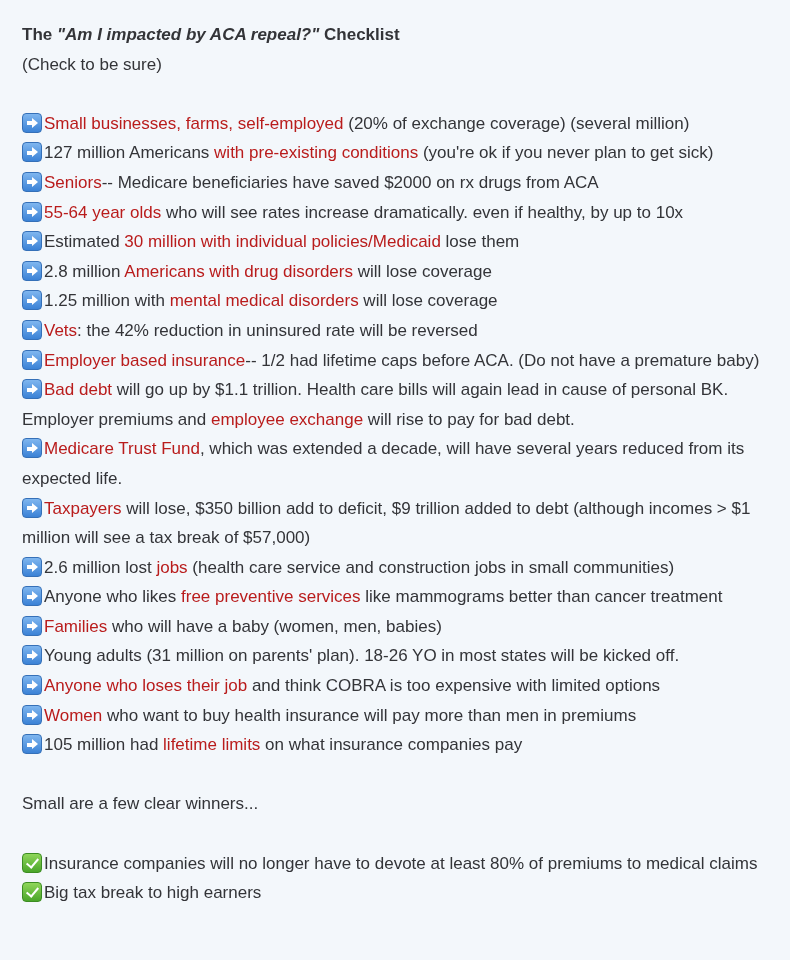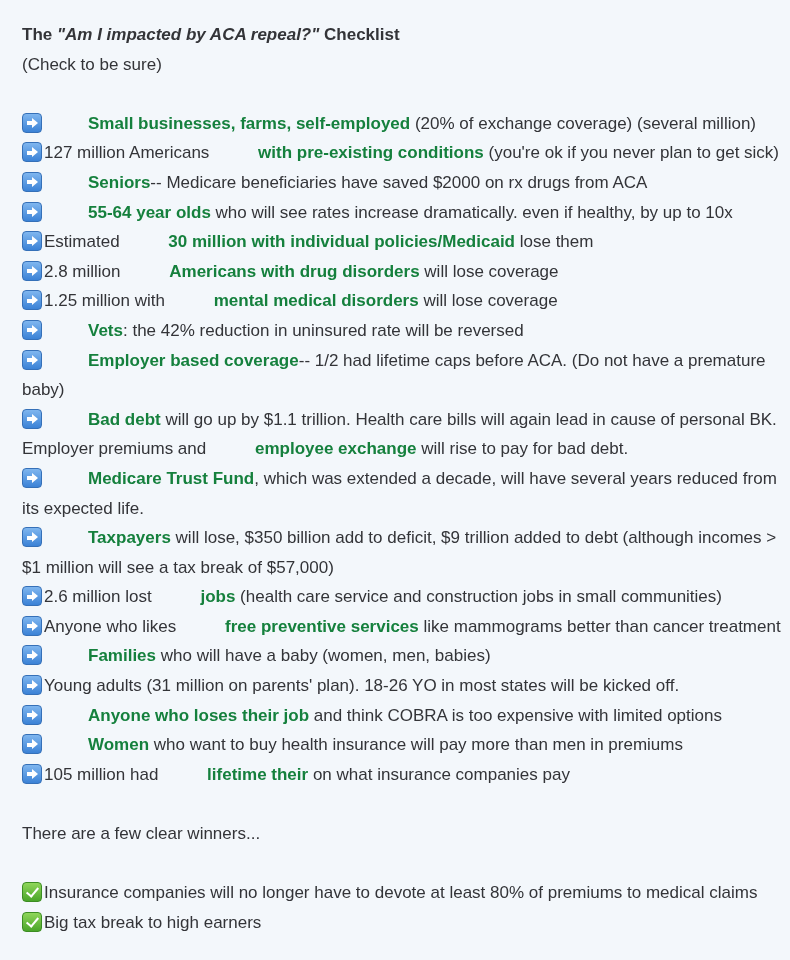--- a/index.html
+++ b/index.html
@@ -84,23 +84,22 @@
       position: absolute;
       left: 6px;
       top: 2px;
       width: 5px;
       height: 10px;
       border-right: 2.5px solid #ffffff;
       border-bottom: 2.5px solid #ffffff;
       transform: rotate(40deg);
     }
     b {
-      font-weight: bold;
-      color: #15803d;
-      margin-left: 44px;
+      font-weight: normal;
+      color: #b91c1c;
     }
   </style>
 </head>
 <body>
 
 <div class="page">
 
   <p class="line title"><span>The </span><span class="italic">"Am I impacted by ACA repeal?"</span><span> Checklist</span></p>
   <p class="line">(Check to be sure)</p>
 
@@ -108,36 +107,36 @@
 
   <div>
     <p class="item"><span class="icon icon-arrow"></span><span></span><b>Small businesses, farms, self-employed</b><span> (20% of exchange coverage)  (several million)</span></p>
     <p class="item"><span class="icon icon-arrow"></span><span>127 million Americans </span><b>with pre-existing conditions</b><span> (you're ok if you never plan to get sick)</span></p>
     <p class="item"><span class="icon icon-arrow"></span><span></span><b>Seniors</b><span>-- Medicare beneficiaries have saved $2000 on rx drugs from ACA</span></p>
     <p class="item"><span class="icon icon-arrow"></span><span></span><b>55-64 year olds</b><span> who will see rates increase dramatically. even if healthy, by up to 10x</span></p>
     <p class="item"><span class="icon icon-arrow"></span><span>Estimated </span><b>30 million with individual policies/Medicaid</b><span> lose them</span></p>
     <p class="item"><span class="icon icon-arrow"></span><span>2.8 million </span><b>Americans with drug disorders</b><span> will lose coverage</span></p>
     <p class="item"><span class="icon icon-arrow"></span><span>1.25 million with </span><b>mental medical disorders</b><span> will lose coverage</span></p>
     <p class="item"><span class="icon icon-arrow"></span><span></span><b>Vets</b><span>: the 42% reduction in uninsured rate will be reversed</span></p>
-    <p class="item"><span class="icon icon-arrow"></span><span></span><b>Employer based coverage</b><span>-- 1/2 had lifetime caps before ACA. (Do not have a premature baby)</span></p>
+    <p class="item"><span class="icon icon-arrow"></span><span></span><b>Employer based insurance</b><span>-- 1/2 had lifetime caps before ACA. (Do not have a premature baby)</span></p>
     <p class="item"><span class="icon icon-arrow"></span><span></span><b>Bad debt</b><span> will go up by $1.1 trillion. Health care bills will again lead in cause of personal BK. Employer premiums and </span><b>employee exchange</b><span> will rise to pay for bad debt.</span></p>
     <p class="item"><span class="icon icon-arrow"></span><span></span><b>Medicare Trust Fund</b><span>, which was extended a decade, will have several years reduced from its expected life.</span></p>
     <p class="item"><span class="icon icon-arrow"></span><span></span><b>Taxpayers</b><span> will lose, $350 billion add to deficit, $9 trillion added to debt (although incomes &gt; $1 million will see a tax break of $57,000)</span></p>
     <p class="item"><span class="icon icon-arrow"></span><span>2.6 million lost </span><b>jobs</b><span> (health care service and construction jobs in small communities)</span></p>
     <p class="item"><span class="icon icon-arrow"></span><span>Anyone who likes </span><b>free preventive services</b><span> like mammograms better than cancer treatment</span></p>
     <p class="item"><span class="icon icon-arrow"></span><span></span><b>Families</b><span> who will have a baby (women, men, babies)</span></p>
     <p class="item"><span class="icon icon-arrow"></span><span>Young adults (31 million on parents' plan). 18-26 YO in most states will be kicked off.</span><b></b><span></span></p>
     <p class="item"><span class="icon icon-arrow"></span><span></span><b>Anyone who loses their job</b><span> and think COBRA is too expensive with limited options</span></p>
     <p class="item"><span class="icon icon-arrow"></span><span></span><b>Women</b><span> who want to buy health insurance will pay more than men in premiums</span></p>
-    <p class="item"><span class="icon icon-arrow"></span><span>105 million had </span><b>lifetime their</b><span> on what insurance companies pay</span></p>
+    <p class="item"><span class="icon icon-arrow"></span><span>105 million had </span><b>lifetime limits</b><span> on what insurance companies pay</span></p>
   </div>
 
   <div class="blank"></div>
 
-  <p class="line">There are a few clear winners...</p>
+  <p class="line">Small are a few clear winners...</p>
 
   <div class="blank"></div>
 
   <div>
     <p class="item"><span class="icon icon-check"></span><span>Insurance companies will no longer have to devote at least 80% of premiums to medical claims</span></p>
     <p class="item"><span class="icon icon-check"></span><span>Big tax break to high earners</span></p>
   </div>
 
 </div>
 

